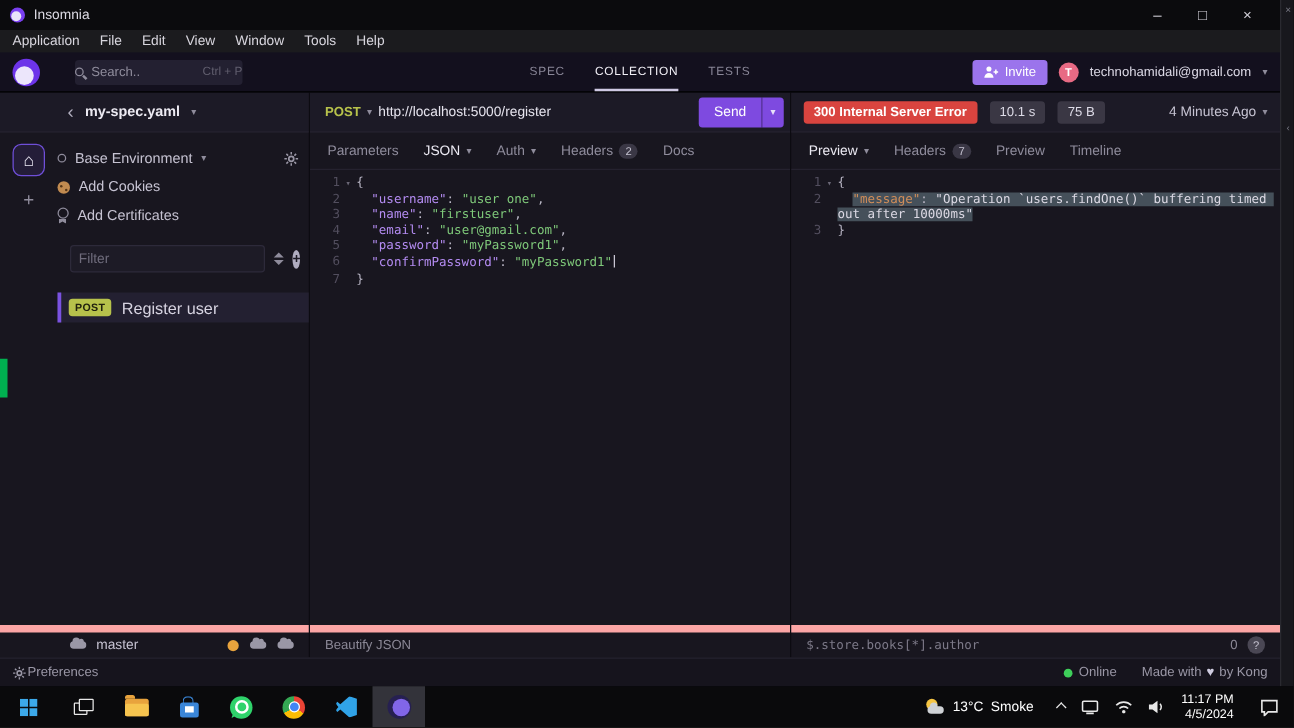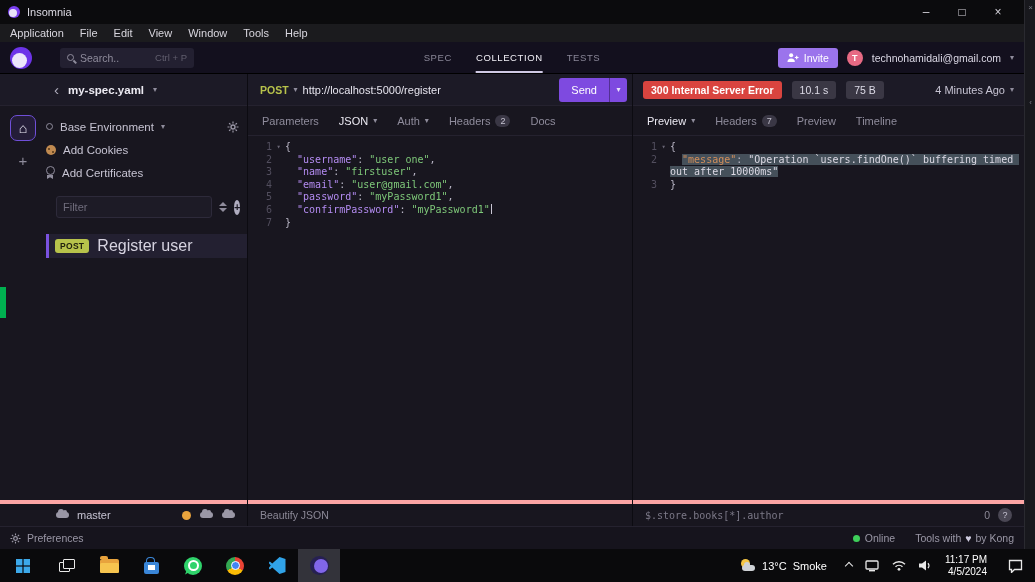--- a/index.html
+++ b/index.html
@@ -19,21 +19,21 @@
 .win-btn{width:36px;text-align:center;color:#d2d0d8;font-size:12px;line-height:24px;cursor:default}
 
 
 .menubar{height:18px;background:#1b1b1e;display:flex;align-items:center;padding-left:2px;flex:none}
 .menu-item{padding:0 8px;font-size:11px;color:#d8d6de;line-height:18px}
 
 
 .header{height:32px;background:#13101e;display:flex;align-items:center;padding:0 10px;position:relative;flex:none;border-bottom:1px solid #000}
 .logo{width:22px;height:22px;border-radius:50%;background:#6d34e9;position:relative;overflow:hidden;flex:none}
 .logo::after{content:"";position:absolute;width:15px;height:15px;border-radius:50%;background:#ece6fb;left:2px;top:6px}
-.search-box{margin-left:28px;width:134px;height:20px;background:#232031;border-radius:3px;display:flex;align-items:center;padding:0 7px;gap:6px;cursor:pointer}
+.search-box{margin-left:28px;width:134px;height:20px;background:#232031;border-radius:3px;display:flex;align-items:center;padding:0 0;gap:6px;cursor:pointer}
 .mag{width:7px;height:7px;border:1.5px solid #8f8c9c;border-radius:50%;position:relative;flex:none}
 .mag::after{content:"";position:absolute;width:4px;height:1.5px;background:#8f8c9c;left:5px;top:6px;transform:rotate(45deg)}
 .mag.dark{border-color:#555}
 .mag.dark::after{background:#555}
 .search-label{color:#8f8c9c;font-size:10.5px}
 .search-shortcut{margin-left:auto;color:#615e6e;font-size:9.5px}
 .workspace-tabs{position:absolute;left:50%;transform:translateX(-50%);display:flex;gap:24px;height:100%;align-items:stretch}
 .htab{font-size:9.5px;letter-spacing:.6px;color:#8a8798;display:flex;align-items:center;border-bottom:2px solid transparent;padding-top:2px;cursor:pointer}
 .htab.active{color:#f2f0f7;border-bottom-color:#cfc9e4}
 .header-right{margin-left:auto;display:flex;align-items:center;gap:9px}
@@ -45,21 +45,21 @@
 
 .main{display:flex;flex:1;min-height:0}
 .sidebar{width:248px;border-right:1px solid #0c0b11;display:flex;flex-direction:column;background:#18161f}
 .request-pane{width:385px;border-right:1px solid #0c0b11;display:flex;flex-direction:column}
 .response-pane{flex:1;display:flex;flex-direction:column}
 .pane-toolbar{height:32px;border-bottom:1px solid #25222f;display:flex;align-items:center;flex:none;background:#1c1a26}
 .pane-tabs{height:30px;border-bottom:1px solid #25222f;display:flex;align-items:flex-start;padding:0 4px;flex:none}
 .ptab{padding:0 10px;height:100%;display:flex;align-items:center;gap:5px;font-size:11px;color:#8f8c9c;cursor:pointer}
 .ptab.active{color:#eceaf3}
 .ptab .count{background:#3a3745;border-radius:8px;font-size:9px;padding:1px 5px;color:#c5c2d0}
-.pane-footer{height:26px;border-top:4px solid #fca5a5;display:flex;align-items:center;padding:0 12px;flex:none}
+.pane-footer{height:26px;border-top:6px solid #fca5a5;display:flex;align-items:center;padding:0 12px;flex:none}
 
 
 .side-toolbar{padding-left:54px;gap:9px;background:#1c1a26}
 .back{font-size:15px;color:#b0adbd;cursor:pointer;line-height:1}
 .ws-name{font-size:11.5px;font-weight:bold;color:#eceaf2;cursor:pointer}
 .sidebar-body{flex:1;display:flex;flex-direction:column;min-height:0}
 .side-top{display:flex;padding-top:9px}
 .rail{width:46px;display:flex;flex-direction:column;align-items:center;gap:12px;flex:none}
 .home-btn{width:26px;height:26px;border:1px solid #6f4fd8;border-radius:7px;background:rgba(111,79,216,.14);display:flex;align-items:center;justify-content:center;cursor:pointer}
 .home-glyph{font-size:14px;color:#ece9f5;line-height:1}
@@ -77,21 +77,21 @@
 .filter-input::placeholder{color:#6f6c7c}
 .sort{display:flex;flex-direction:column;gap:2px;cursor:pointer}
 .sort i{width:0;height:0;border-left:4px solid transparent;border-right:4px solid transparent;display:block}
 .sort .up{border-bottom:4px solid #8f8c9c}
 .sort .down{border-top:4px solid #8f8c9c}
 .add-circle{width:15px;height:15px;border-radius:50%;background:#b0adc0;color:#1c1a24;font-size:11px;font-weight:bold;display:flex;align-items:center;justify-content:center;cursor:pointer}
 .req-list{margin-top:8px}
 .req-item{height:24px;display:flex;align-items:center;gap:8px;padding-left:9px;margin-left:46px;position:relative;background:#232031;cursor:pointer}
 .req-item::before{content:"";position:absolute;left:0;top:0;bottom:0;width:3px;background:#7a52e0}
 .method-badge{font-size:8.5px;font-weight:bold;padding:2px 5px;border-radius:3px;background:#b7c24b;color:#22220e;letter-spacing:.3px}
-.req-name{color:#d6d3e0;font-size:16px}
+.req-name{color:#d6d3e0;font-size:13px}
 .side-footer{padding-left:56px;gap:8px;padding-right:12px}
 .cloud{--c:#9a97a6;width:13px;height:6px;background:var(--c);border-radius:6px;position:relative;display:inline-block}
 .cloud::before{content:"";position:absolute;width:6px;height:6px;border-radius:50%;background:var(--c);left:2px;top:-3px}
 .cloud::after{content:"";position:absolute;width:4px;height:4px;border-radius:50%;background:var(--c);left:7px;top:-2px}
 .branch-name{font-size:11px;color:#c6c3d2;cursor:pointer}
 .side-foot-icons{margin-left:auto;display:flex;align-items:center;gap:9px}
 .dot-orange{width:9px;height:9px;border-radius:50%;background:#e8a33d;cursor:pointer}
 
 
 .url-bar{gap:5px;padding-left:12px}
@@ -125,21 +125,21 @@
 
 .beautify{font-size:10.5px;color:#8b8896;cursor:pointer}
 .response-footer{gap:8px}
 .jsonpath-input{flex:1;background:transparent;border:none;outline:none;color:#c6c3d2;font-family:"DejaVu Sans Mono",monospace;font-size:10px}
 .jsonpath-input::placeholder{color:#7c7988}
 .match-count{font-size:10.5px;color:#8b8896}
 .help-circle{width:14px;height:14px;border-radius:50%;background:#4a4754;color:#c5c2d0;font-size:9px;display:flex;align-items:center;justify-content:center;cursor:pointer}
 
 
 .statusbar{height:23px;background:#16141d;border-top:1px solid #25222f;display:flex;align-items:center;padding:0 10px;flex:none;font-size:10.5px;color:#9a97a6}
-.pref{display:flex;align-items:center;gap:6px;cursor:pointer}
+.pref{display:flex;align-items:center;gap:1px;cursor:pointer}
 .status-right{margin-left:auto;display:flex;align-items:center;gap:20px}
 .online{display:flex;align-items:center;gap:5px}
 .online-dot{width:7px;height:7px;border-radius:50%;background:#3ecf5a;display:inline-block}
 .credit{display:flex;align-items:center;gap:4px;cursor:pointer}
 .heart{color:#cfcce0}
 
 
 .right-strip{position:absolute;left:1024px;top:0;width:11px;height:549px;background:#18181d;border-left:1px solid #2a2a30}
 .strip-glyph{position:absolute;left:0;width:11px;text-align:center;color:#7a7a85;font-size:8px;cursor:pointer}
 .green-marker{position:absolute;left:0;top:287px;width:6px;height:31px;background:#00b050}
@@ -430,21 +430,21 @@
             <path d="M6 0.5 v2 M6 9.5 v2 M0.5 6 h2 M9.5 6 h2 M2.1 2.1 l1.4 1.4 M8.5 8.5 l1.4 1.4 M9.9 2.1 L8.5 3.5 M3.5 8.5 L2.1 9.9" stroke="#9a97a6" stroke-width="1.2"></path>
           </svg>
         <span>Preferences</span>
       </span>
       <span class="status-right">
         <span class="online">
           <i class="online-dot"></i>
           <span>Online</span>
         </span>
         <span class="credit">
-          <span>Tools with</span>
+          <span>Made with</span>
           <span class="heart">♥</span>
           <span>by Kong</span>
         </span>
       </span>
     </div>
 
   </div>
 
   <div class="right-strip">
     <span class="strip-glyph" style="top:3px">×</span>

